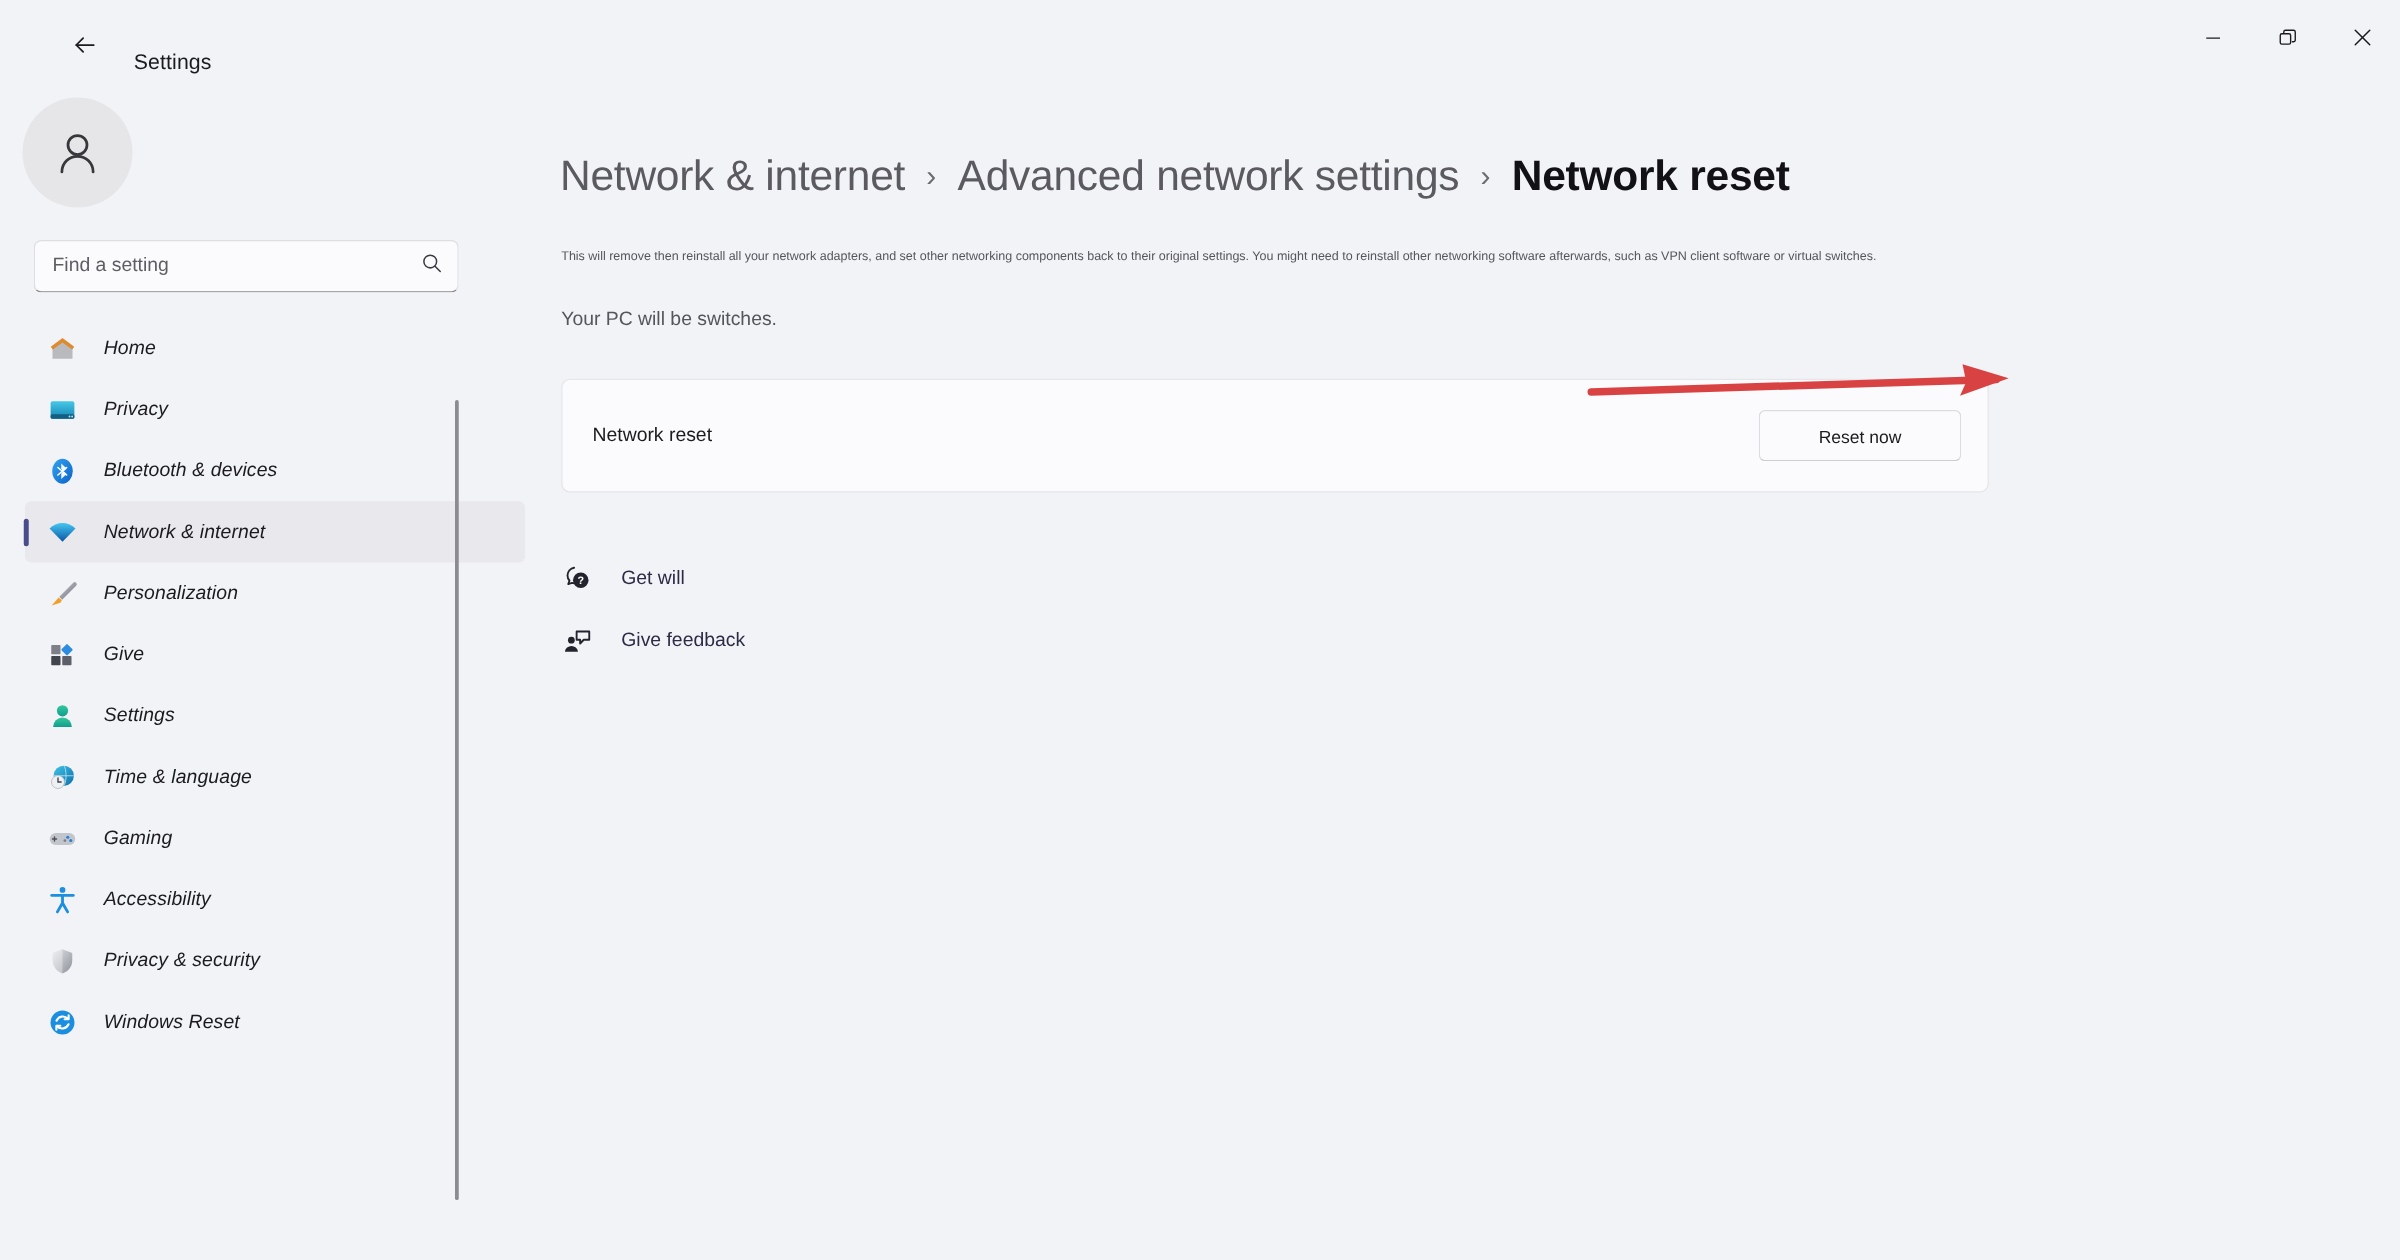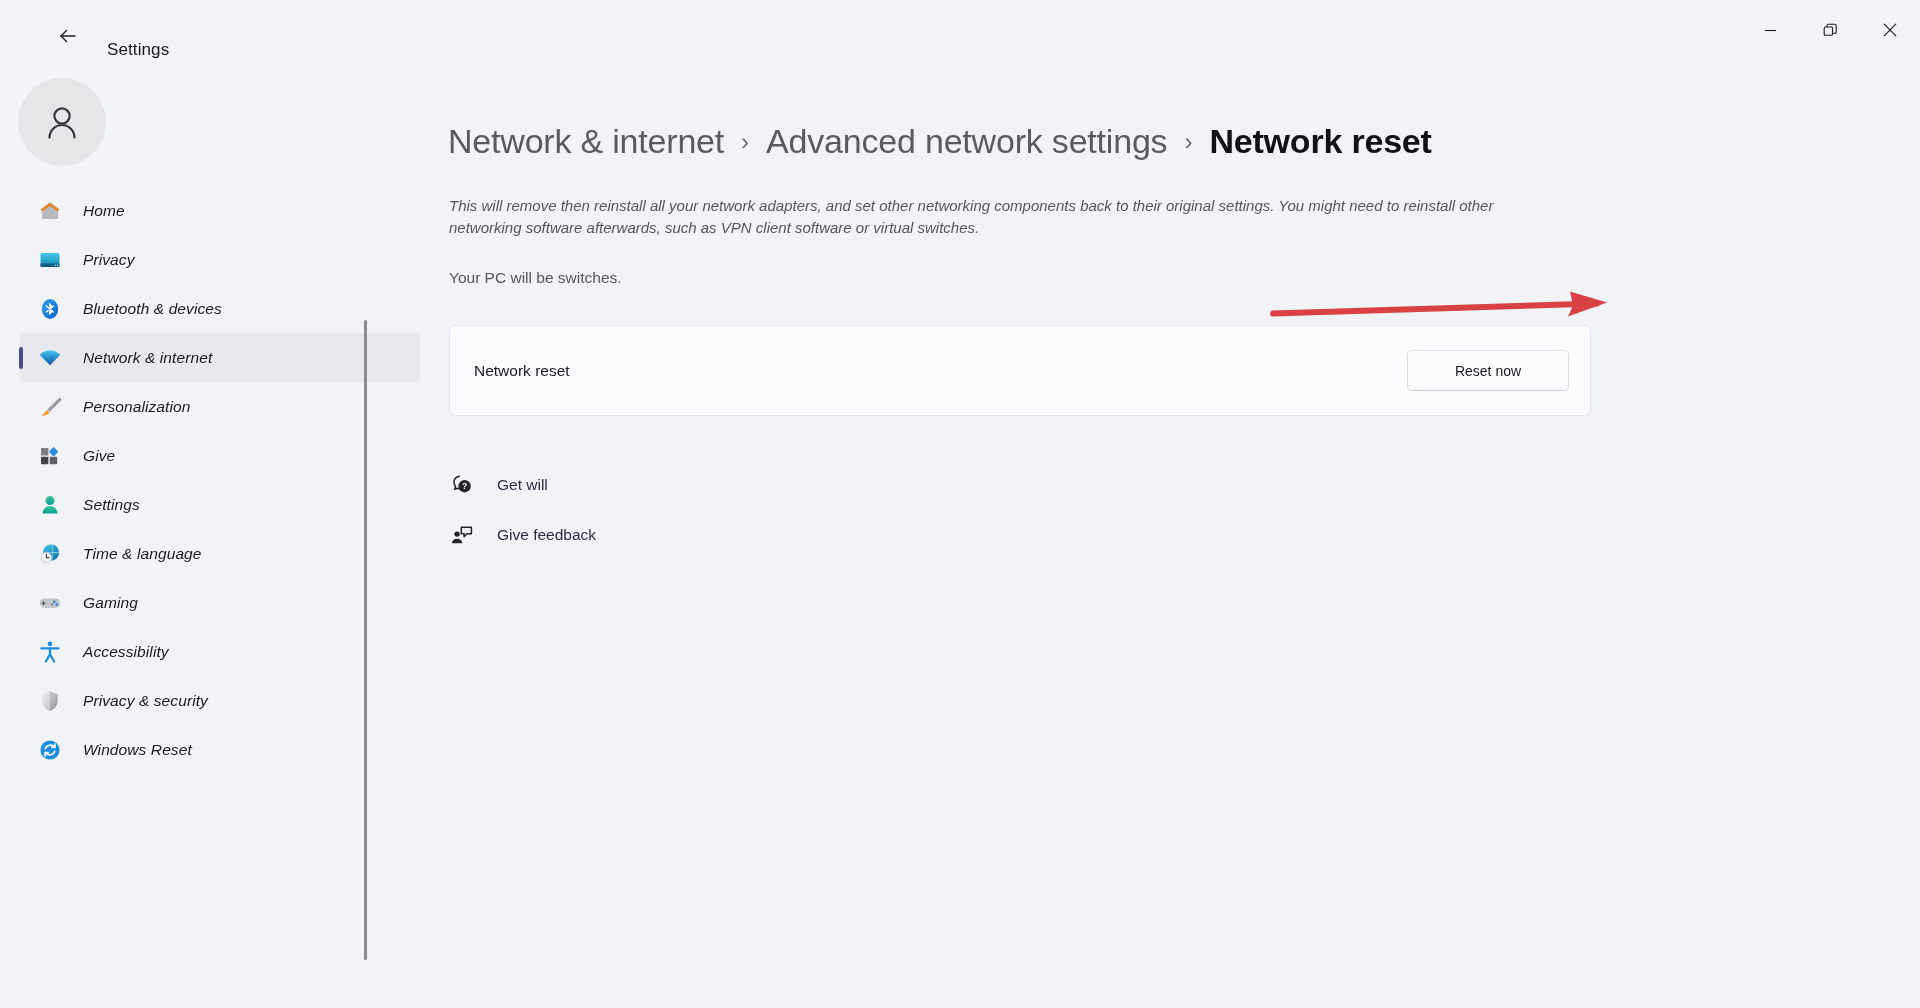--- a/index.html
+++ b/index.html
@@ -174,24 +174,23 @@
   .crumb-sep {
     font-size: 24px;
     color: #6b6b72;
     margin: 0 17px;
     position: relative;
     top: -3px;
   }
   .desc {
     margin: 34px 0 0 9px;
     max-width: 1105px;
-    font-size: 15px;
+    font-size: 10px;
     line-height: 22px;
     color: #55555c;
-    font-style: italic;
   }
   .subdesc {
     margin: 30px 0 0 9px;
     font-size: 15.5px;
     color: #55555c;
   }
 
   .card {
     margin: 38px 0 0 9px;
     width: 1142px;
@@ -289,20 +288,29 @@
 
     <div class="sidebar">
 
       <div class="avatar">
         <svg width="46" height="46" viewBox="0 0 46 46" fill="none" stroke="#38383c" stroke-width="2.2">
           <circle cx="23" cy="17" r="7.6"></circle>
           <path d="M10.5 38.5a12.5 12.5 0 0 1 25 0" stroke-linecap="round"></path>
         </svg>
       </div>
 
+      <div class="search-wrap">
+        <input type="text" placeholder="Find a setting" style="">
+        <span>
+          <svg width="17" height="17" viewBox="0 0 17 17" fill="none" stroke="#3a3a40" stroke-width="1.2">
+            <circle cx="7.2" cy="7.2" r="5.1"></circle>
+              <path d="M11 11l4.2 4.2" stroke-linecap="round"></path>
+          </svg>
+        </span>
+      </div>
 
       <div class="navlist">
 
         <div class="navitem">
           <span class="navicon">
             <svg width="24" height="24" viewBox="0 0 24 24">
               <path d="M4 20v-9.2l8-6 8 6V20z" fill="#b9babe"></path>
               <path d="M12 3.3 2.6 10.4l1.7 2.2L12 6.9l7.7 5.7 1.7-2.2z" fill="#e08a2e"></path>
             </svg>
           </span>

